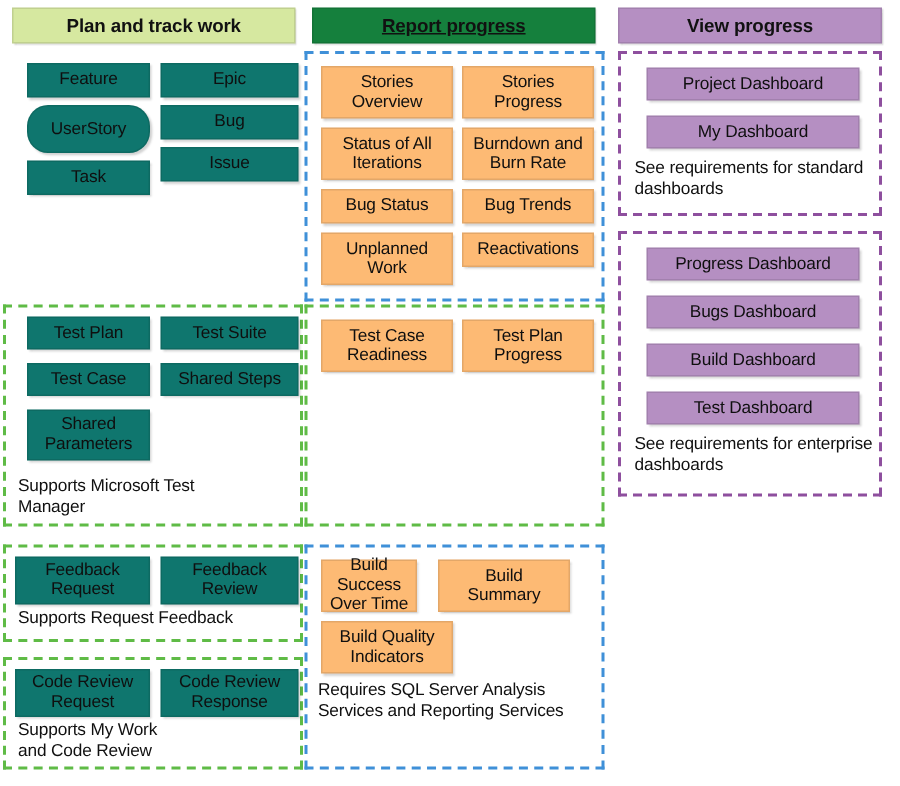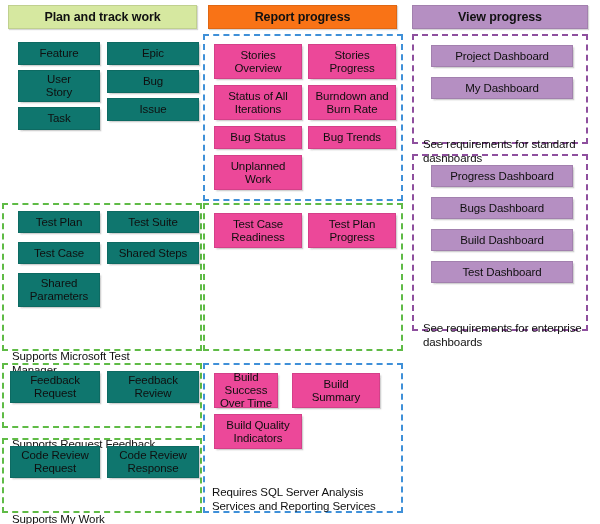--- a/index.html
+++ b/index.html
@@ -31,21 +31,21 @@
     align-items: center;
     justify-content: center;
     font-weight: bold;
     font-size: 12.5px;
     color: #111111;
     border: 1px solid rgba(0,0,0,0.10);
     box-shadow: 1px 1px 1px rgba(0,0,0,0.16);
     letter-spacing: -0.1px;
   }
   .hdr-green { background: #d6e8a0; }
-  .hdr-blue  { background: #f97316; }
+  .hdr-blue  { background: #15803d; text-decoration: underline; }
   .hdr-purple{ background: #b58fc2; }
 
   
   .group {
     border-style: dashed;
     border-width: 2px;
     background: transparent;
   }
   .group-green  { border-color: #5fbb46; }
   .group-blue   { border-color: #3f90d8; }
@@ -59,51 +59,50 @@
     text-align: center;
     font-size: 11.5px;
     line-height: 13px;
     color: #0f0f0f;
     border: 1px solid rgba(0,0,0,0.10);
     box-shadow: 1.5px 1.5px 1.5px rgba(0,0,0,0.18);
     padding: 1px 2px;
     letter-spacing: -0.1px;
   }
   .tile-green  { background: #0f766e; }
-  .tile-blue   { background: #ec4899; }
+  .tile-blue   { background: #fdba74; }
   .tile-purple { background: #b58fc2; }
   .tile span { display: block; }
 
   
   .note {
     font-size: 11.5px;
     line-height: 13.5px;
     color: #101010;
     letter-spacing: -0.1px;
-    margin-top: 32px;
   }
 </style>
 </head>
 <body>
 
 <div class="canvas">
 
   <div class="abs col-header hdr-green" style="left:8px; top:5px; width:189px;">Plan and track work</div>
 
   <div class="abs col-header hdr-blue" style="left:208px; top:5px; width:189px;">Report progress</div>
 
   <div class="abs col-header hdr-purple" style="left:412px; top:5px; width:176px;">View progress</div>
 
   <div class="abs" style="left:2px; top:36px; width:196px; height:165px;">
 
     <div class="abs tile tile-green" style="left:16px; top:6px; width:82px; height:23px;">Feature</div>
 
     <div class="abs tile tile-green" style="left:105px; top:6px; width:92px; height:23px;">Epic</div>
 
-    <div class="abs tile tile-green" style="left:16px; top:34px; width:82px; height:32px; flex-direction:column;">
+    <div class="abs tile tile-green" style="left:16px; top:34px; width:82px; height:32px; flex-direction:row;border-radius:14px;">
       <span>User</span>
       <span>Story</span>
     </div>
 
     <div class="abs tile tile-green" style="left:105px; top:34px; width:92px; height:23px;">Bug</div>
 
     <div class="abs tile tile-green" style="left:105px; top:62px; width:92px; height:23px;text-align:center;">Issue</div>
 
     <div class="abs tile tile-green" style="left:16px; top:71px; width:82px; height:23px;">Task</div>
   </div>
@@ -186,20 +185,21 @@
 
     <div class="abs tile tile-blue" style="left:9px; top:90px; width:88px; height:23px;">Bug Status</div>
 
     <div class="abs tile tile-blue" style="left:103px; top:90px; width:88px; height:23px;">Bug Trends</div>
 
     <div class="abs tile tile-blue" style="left:9px; top:119px; width:88px; height:35px; flex-direction:column;">
       <span>Unplanned</span>
       <span>Work</span>
     </div>
 
+    <div class="abs tile tile-blue" style="left:103px; top:119px; width:88px; height:23px;">Reactivations</div>
   </div>
 
   <div class="abs group group-green" style="left:203px; top:203px; width:200px; height:148px;">
 
     <div class="abs tile tile-blue" style="left:9px; top:8px; width:88px; height:35px; flex-direction:column;">
       <span>Test Case</span>
       <span>Readiness</span>
     </div>
 
     <div class="abs tile tile-blue" style="left:103px; top:8px; width:88px; height:35px; flex-direction:column;">

